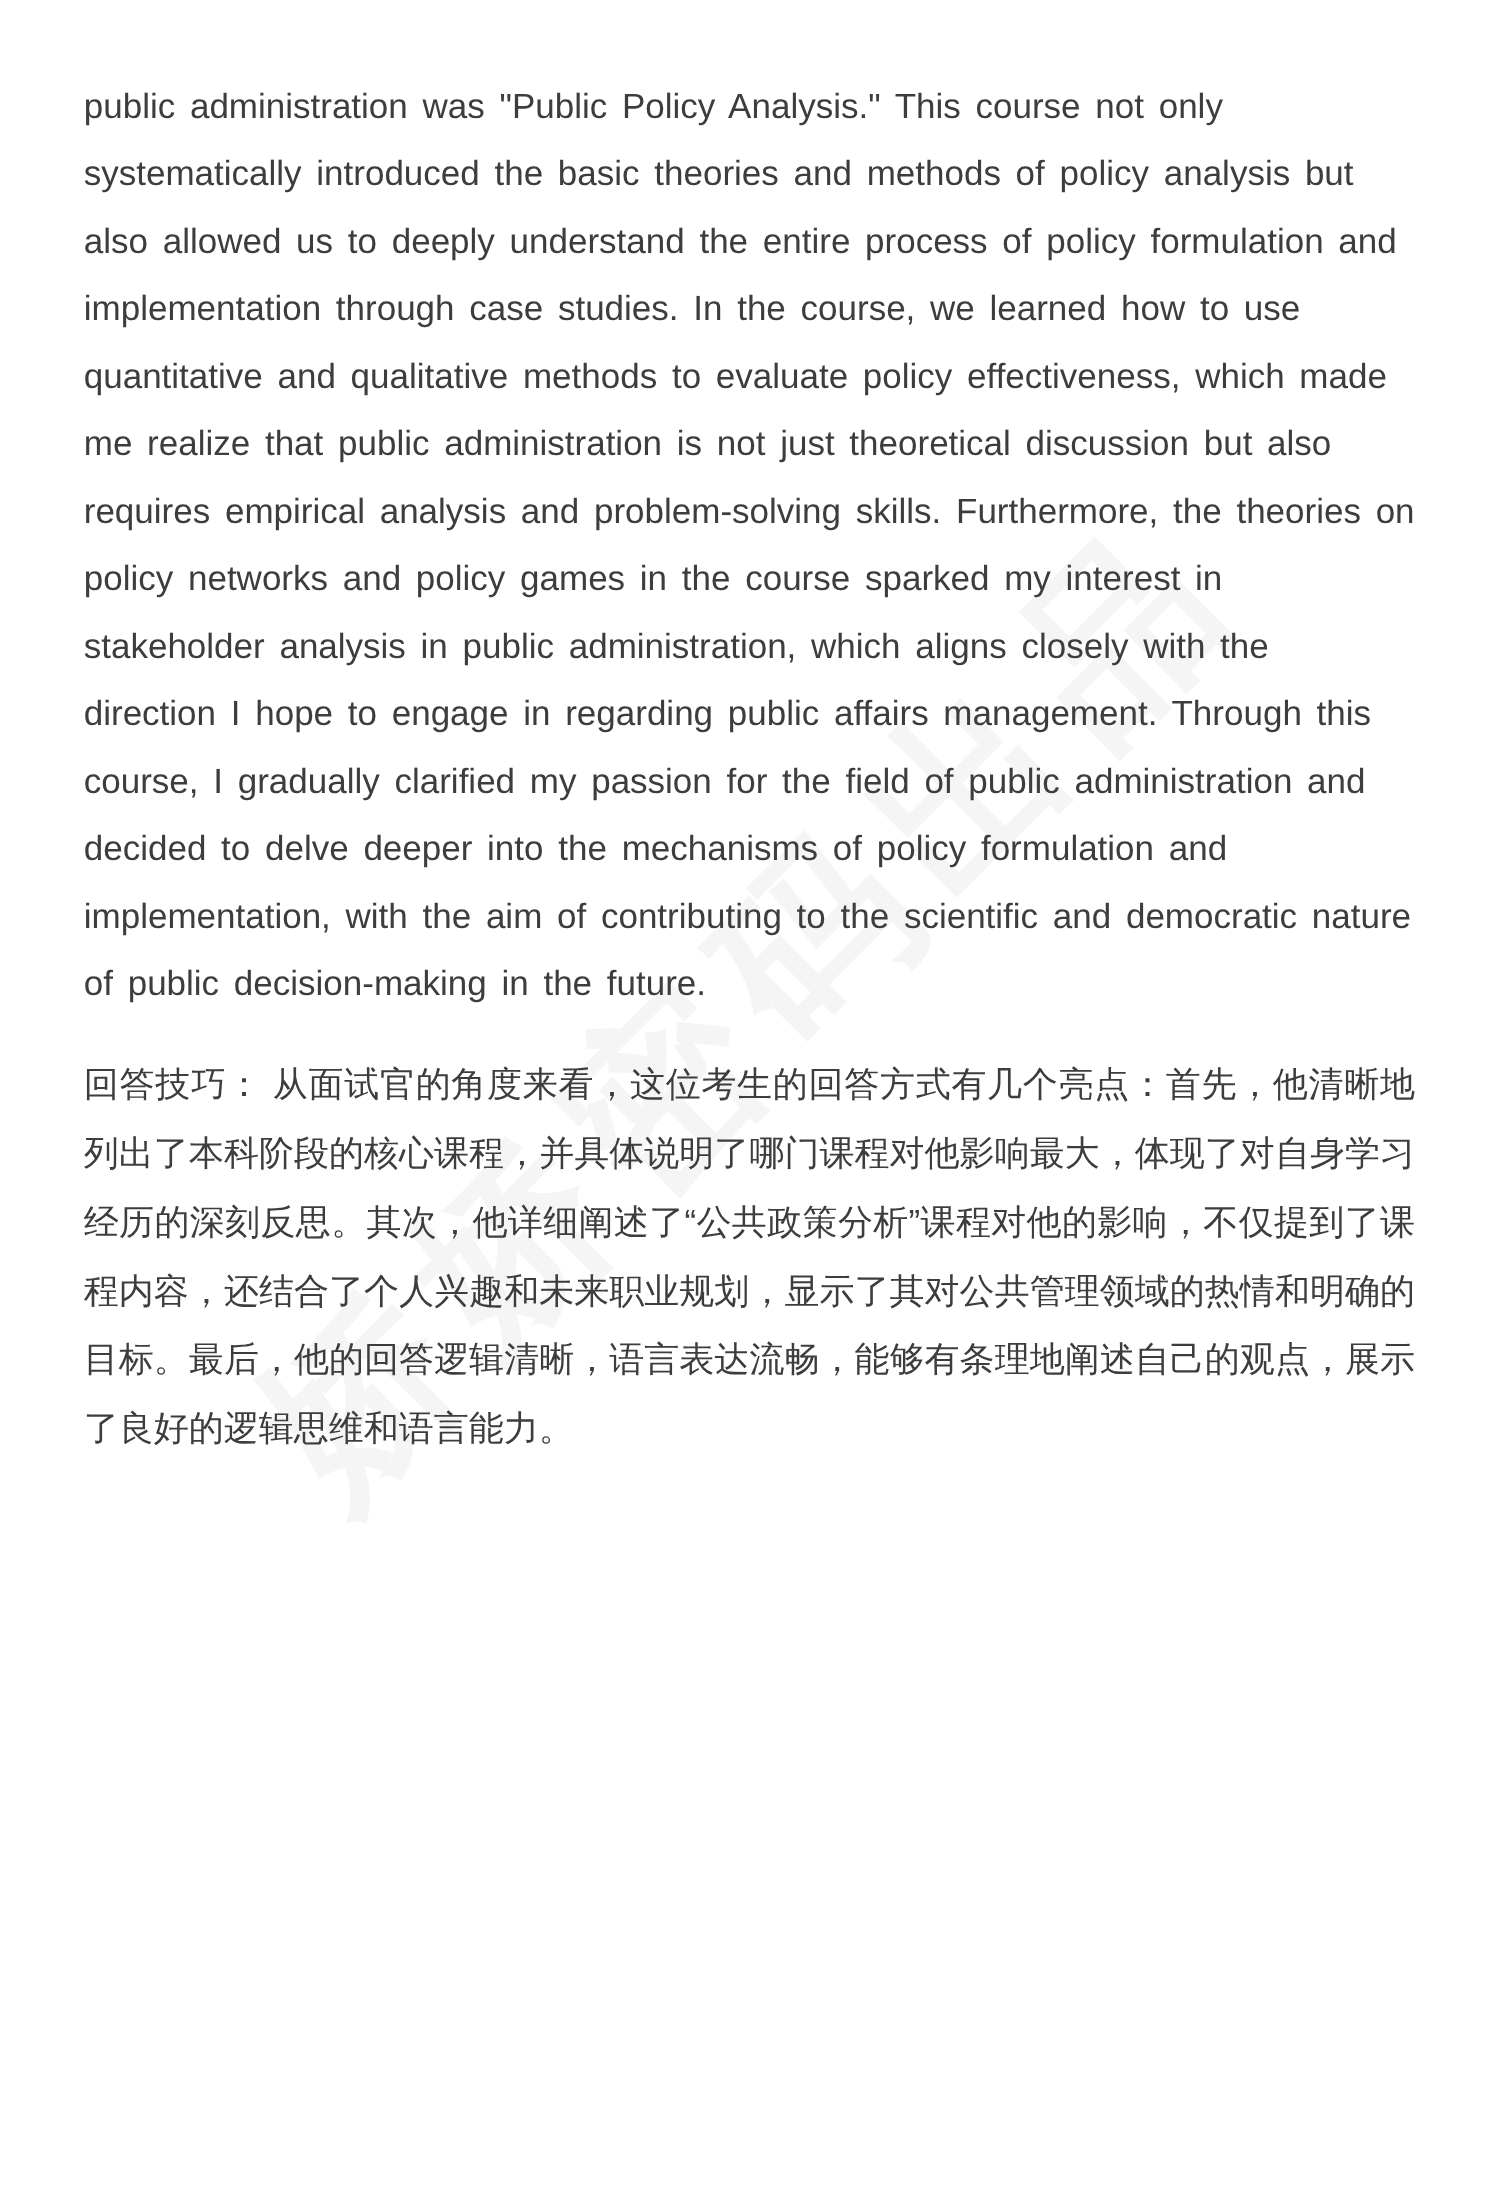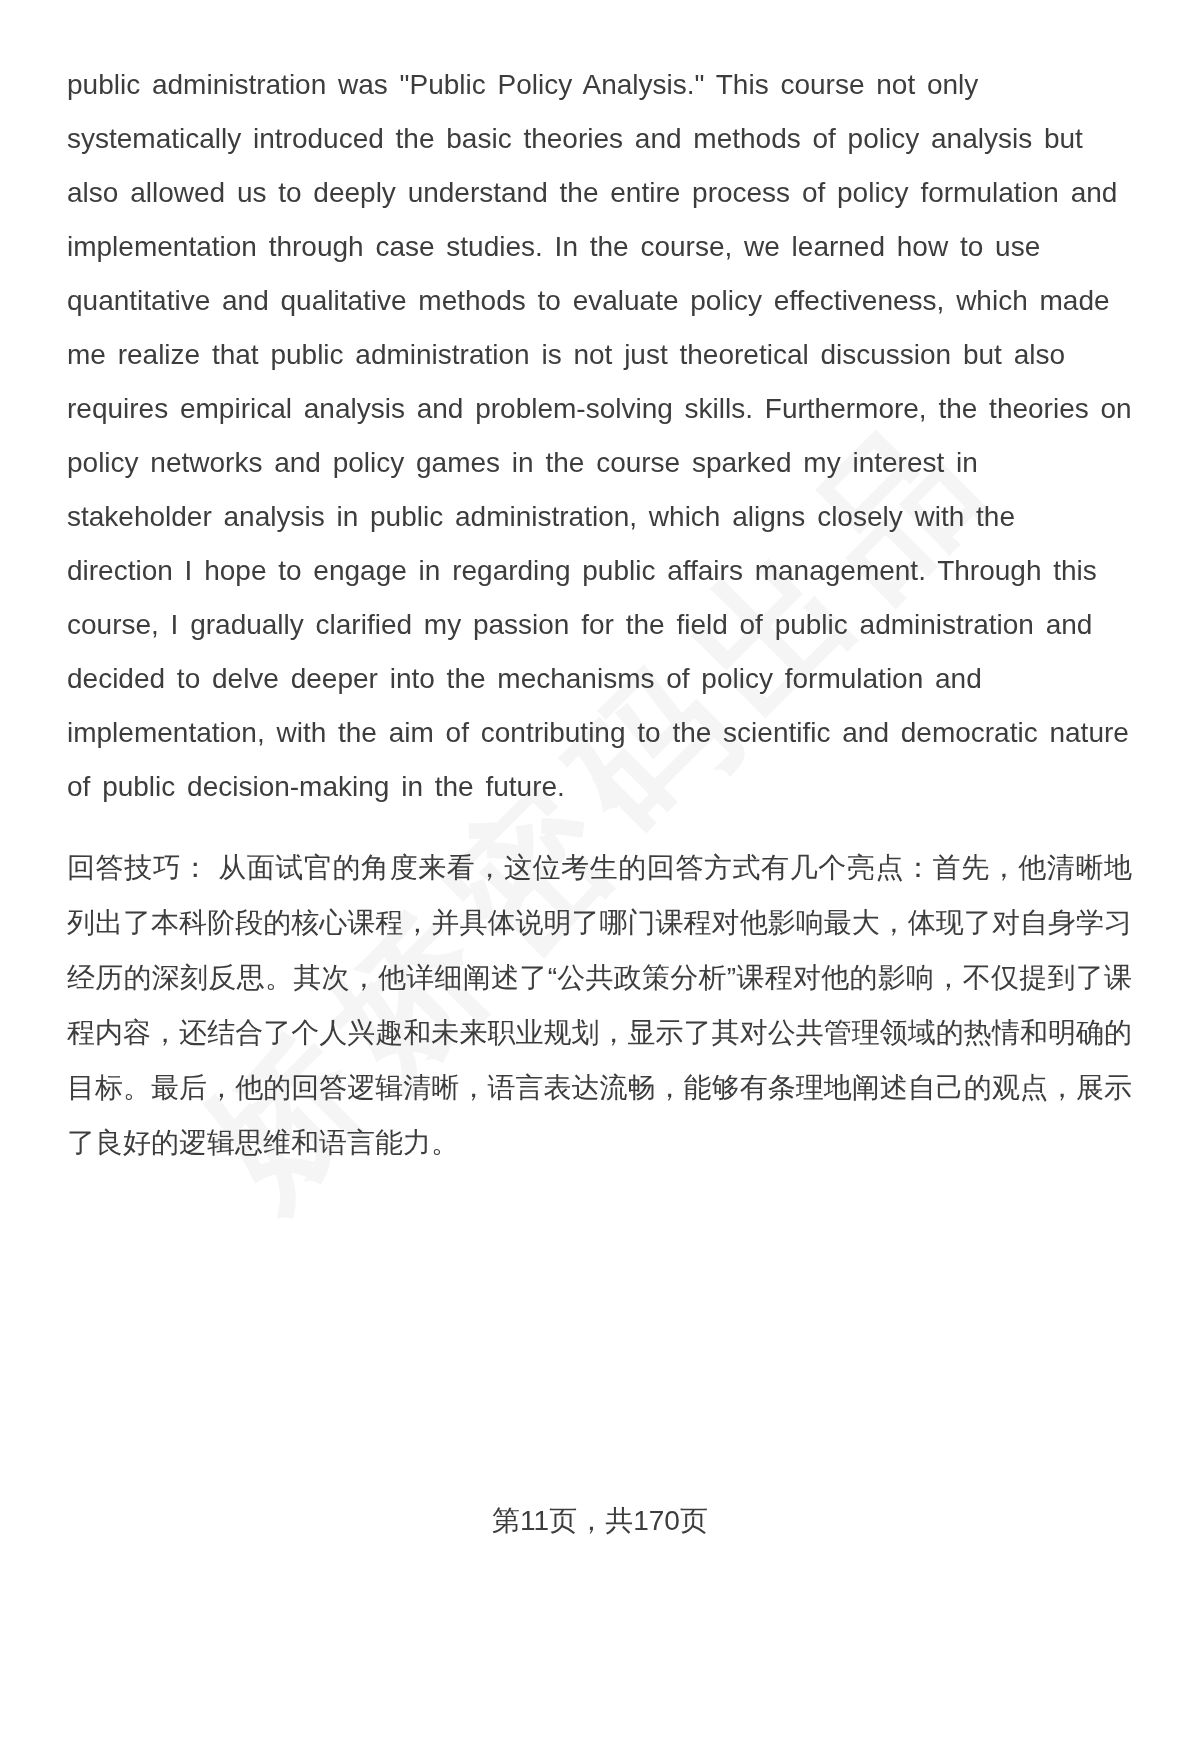--- a/index.html
+++ b/index.html
@@ -71,15 +71,14 @@
 
   <div class="watermark">娇娇密码出品</div>
 
   <div class="content">
     <p class="para en">public administration was "Public Policy Analysis." This course not only systematically introduced the basic theories and methods of policy analysis but also allowed us to deeply understand the entire process of policy formulation and implementation through case studies. In the course, we learned how to use quantitative and qualitative methods to evaluate policy effectiveness, which made me realize that public administration is not just theoretical discussion but also requires empirical analysis and problem-solving skills. Furthermore, the theories on policy networks and policy games in the course sparked my interest in stakeholder analysis in public administration, which aligns closely with the direction I hope to engage in regarding public affairs management. Through this course, I gradually clarified my passion for the field of public administration and decided to delve deeper into the mechanisms of policy formulation and implementation, with the aim of contributing to the scientific and democratic nature of public decision-making in the future.</p>
 
     <p class="para zh">回答技巧： 从面试官的角度来看，这位考生的回答方式有几个亮点：首先，他清晰地列出了本科阶段的核心课程，并具体说明了哪门课程对他影响最大，体现了对自身学习经历的深刻反思。其次，他详细阐述了“公共政策分析”课程对他的影响，不仅提到了课程内容，还结合了个人兴趣和未来职业规划，显示了其对公共管理领域的热情和明确的目标。最后，他的回答逻辑清晰，语言表达流畅，能够有条理地阐述自己的观点，展示了良好的逻辑思维和语言能力。</p>
 
   </div>
 
-  <div class="footer">第11页，共170页</div>
 
 </div>
 
 </body></html>

